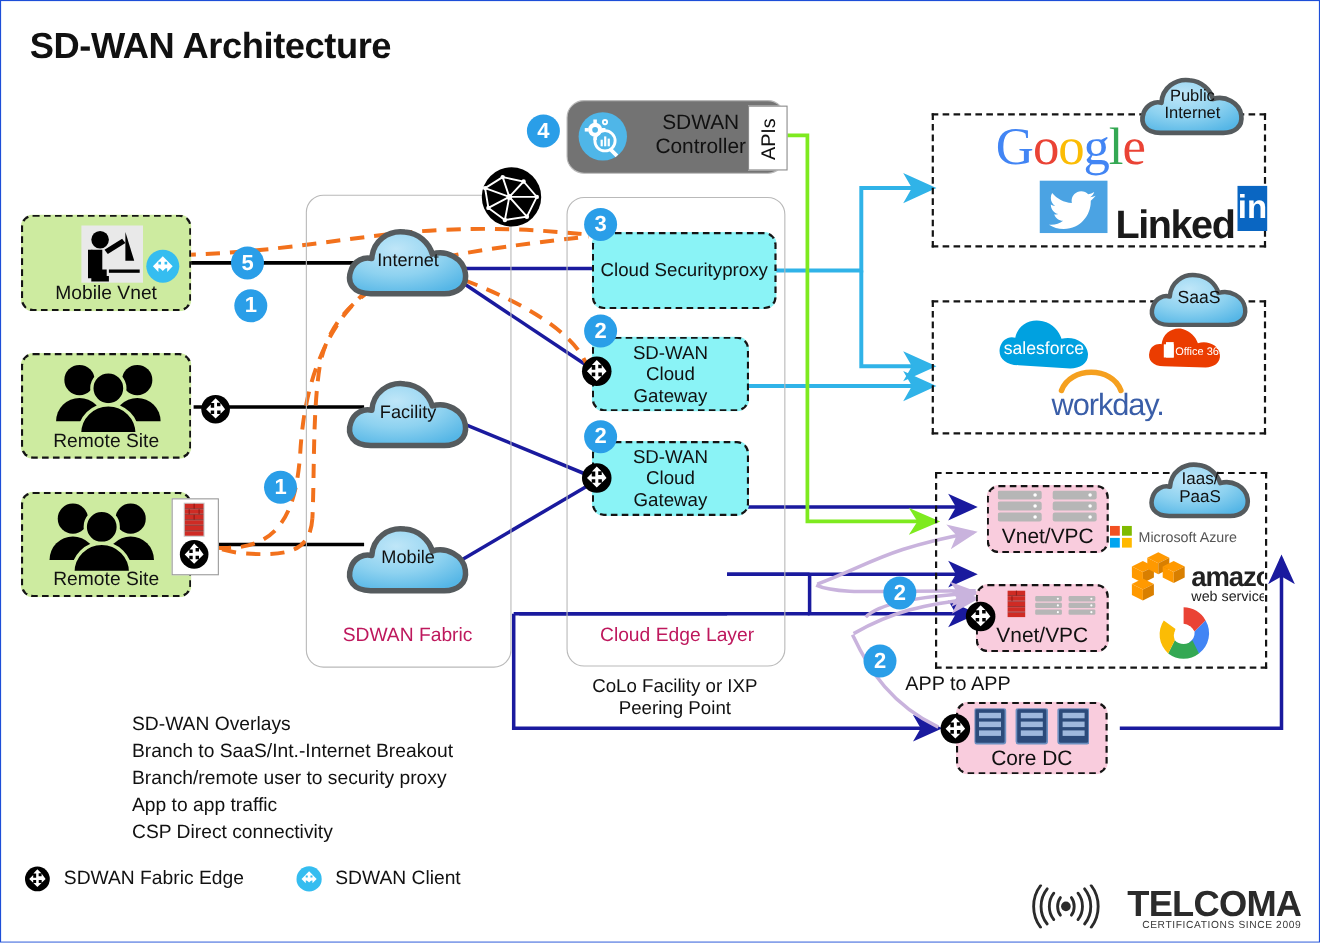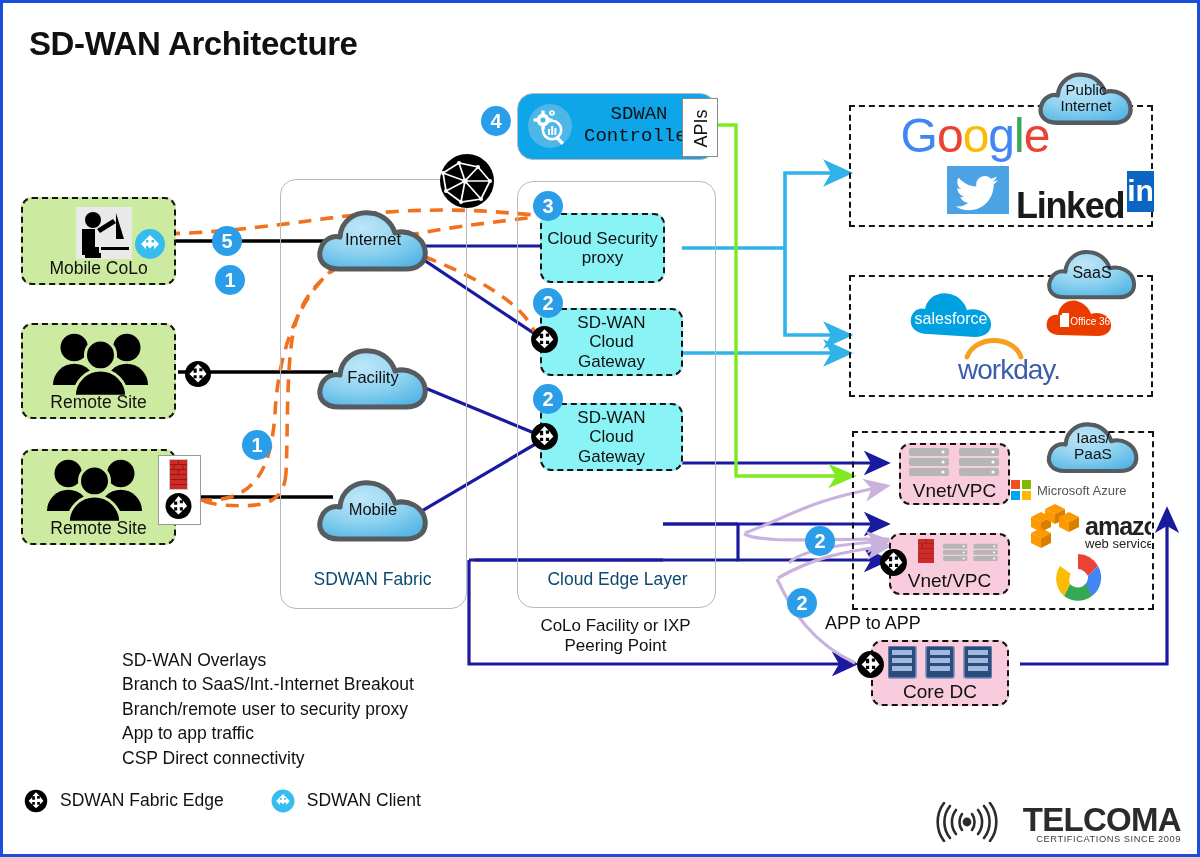--- a/index.html
+++ b/index.html
@@ -1,51 +1,51 @@
 <!DOCTYPE html>
 <html><head>
 <meta charset="utf-8">
 <style>
   html,body{margin:0;padding:0;background:#ffffff;}
   body{width:1200px;height:857px;position:relative;overflow:hidden;
        font-family:"Liberation Sans","DejaVu Sans",sans-serif;}
   #stage{position:absolute;left:0;top:0;width:1200px;height:857px;
-         border:3px solid #1d4ed8;box-sizing:border-box;background:#fff;}
+         border:1px solid #1d4ed8;box-sizing:border-box;background:#fff;}
   svg.layer{position:absolute;left:0;top:0;width:1200px;height:857px;}
   .ttl{position:absolute;left:26px;top:22px;font-size:33px;font-weight:bold;color:#111;letter-spacing:-.4px;}
   .nd{position:absolute;box-sizing:border-box;}
   .greenbox{background:#cdeba0;border:2.4px dashed #141414;border-radius:11px;}
   .greenlbl{position:absolute;bottom:4px;left:0;width:100%;text-align:center;
             font-size:17.5px;color:#111;}
   .cyanbox{background:#8af3f6;border:2.4px dashed #141414;border-radius:11px;
            display:flex;align-items:center;justify-content:center;text-align:center;
            font-size:17px;line-height:1.13;color:#111;}
   .pinkbox{background:#f9ccdd;border:2.4px dashed #141414;border-radius:11px;position:absolute;}
   .pinklbl{position:absolute;bottom:1px;left:0;width:100%;text-align:center;font-size:19px;color:#111;}
   .dashbox{border:2.6px dashed #141414;position:absolute;background:transparent;}
   .roundpanel{border:1.3px solid #b9b9b9;border-radius:16px;background:rgba(255,255,255,0);position:absolute;}
-  .panellbl{position:absolute;text-align:center;font-size:17.5px;color:#0c4a6e;width:100%;}
+  .panellbl{position:absolute;text-align:center;font-size:17.5px;color:#be185d;width:100%;}
   .freelbl{position:absolute;font-size:17px;color:#111;text-align:center;}
   .badge{position:absolute;width:30px;height:30px;border-radius:50%;background:#2a9ee8;
          color:#fff;font-size:20px;font-weight:bold;display:flex;align-items:center;
          justify-content:center;box-shadow:0 0 0 0 #fff;}
   .cloudlbl{position:absolute;width:100%;text-align:center;font-size:16.5px;color:#111;
             top:50%;transform:translateY(-52%);pointer-events:none;line-height:1.05;}
   .legend{position:absolute;left:20px;top:645px;width:430px;}
   .lgrow{display:flex;align-items:center;height:24.5px;}
   .lgline{width:85px;height:0;margin-right:14px;flex:none;}
   .lgtxt{font-size:17.5px;color:#111;white-space:nowrap;}
   .lgicons{display:flex;align-items:center;margin-top:17px;}
   .lgic{display:flex;align-items:center;margin-right:46px;}
   .lgic .lgtxt{margin-left:11px;}
   .tcm{position:absolute;right:16px;bottom:10px;display:flex;align-items:flex-end;}
   .tcmw{font-size:33px;font-weight:bold;color:#2b2b2b;letter-spacing:-.7px;line-height:.88;}
   .tcms{font-size:9.3px;color:#3b3b3b;letter-spacing:.55px;text-align:right;margin-left:38px;}
   .logo{position:absolute;display:flex;align-items:center;justify-content:center;}
-  .gword{font-family:Liberation Sans, sans-serif;font-size:48px;letter-spacing:-1px;}
+  .gword{font-family:Liberation Serif, serif;font-size:48px;letter-spacing:-1px;}
   .fwbox{position:absolute;background:#fff;border:1px solid #9a9a9a;}
 </style>
 </head>
 <body>
 
 <div id="stage">
 
   <div class="ttl">SD-WAN Architecture</div>
 
   <svg class="layer" viewBox="0 0 1200 857">
@@ -135,21 +135,21 @@
       <path d="M74 26 l16 -10 l3 4 l-16 10 z" fill="#000"></path>
       <path d="M93 10 l8 26 h-8 z" fill="#000"></path>
       <rect x="78" y="44" width="28" height="3" fill="#000"></rect>
     </svg>
     <svg width="34" height="34" viewBox="0 0 34 34" style="position:absolute;left:110px;top:28px;">
       <circle cx="17" cy="17" r="15" fill="#35bdf0"></circle>
       <path d="M17 8 l5 5 h-3.4 v3.4 h3.4 l-5 5 l-5 -5 h3.4 v-3.4 h-3.4 z" fill="#fff"></path>
       <path d="M8 17 l5 -5 v3.4 h3.4 v3.4 h-3.4 v3.4 z" fill="#fff"></path>
       <path d="M26 17 l-5 -5 v3.4 h-3.4 v3.4 h3.4 v3.4 z" fill="#fff"></path>
     </svg>
-    <div class="greenlbl">Mobile CoLo</div>
+    <div class="greenlbl">Mobile Vnet</div>
   </div>
 
   <div class="nd greenbox" style="left:18px;top:320px;width:155px;height:96px;">
     <svg width="155" height="70" viewBox="0 0 120 56" style="position:absolute;left:0;top:5px;">
       <circle cx="39" cy="14" r="11" fill="#000"></circle>
         <path d="M22 44 a17 17 0 0 1 34 0 z" fill="#000"></path>
       <circle cx="81" cy="14" r="11" fill="#000"></circle>
         <path d="M64 44 a17 17 0 0 1 34 0 z" fill="#000"></path>
       <circle cx="60" cy="20" r="12" fill="#000" stroke="#cdeba0" stroke-width="2.4"></circle>
       <path d="M39 53 a21 21 0 0 1 42 0 z" fill="#000" stroke="#cdeba0" stroke-width="2.4"></path>
@@ -240,21 +240,21 @@
         <circle cx="22" cy="12" r="2"></circle>
         <circle cx="41" cy="16" r="2"></circle>
       <circle cx="6" cy="22" r="2"></circle>
         <circle cx="53" cy="30" r="2"></circle>
         <circle cx="44" cy="48" r="2"></circle>
       <circle cx="24" cy="51" r="2"></circle>
         <circle cx="9" cy="40" r="2"></circle>
     </g>
   </svg>
 
-  <div class="roundpanel" style="left:514px;top:90px;width:197px;height:65px;background:#0ea5e9;font-family:Liberation Mono, monospace;">
+  <div class="roundpanel" style="left:514px;top:90px;width:197px;height:65px;background:#737373;">
     <svg width="46" height="46" viewBox="0 0 46 46" style="position:absolute;left:9px;top:9px;">
       <circle cx="23" cy="23" r="22" fill="#4fb6e8"></circle>
       <g fill="#fff">
         <circle cx="16" cy="17" r="6.4"></circle>
           <circle cx="16" cy="17" r="2.6" fill="#4fb6e8"></circle>
         <g transform="translate(16,17)">
           <rect x="-1.6" y="-9.4" width="3.2" height="3.4"></rect>
             <rect x="-1.6" y="6" width="3.2" height="3.4"></rect>
           <rect x="-9.4" y="-1.6" width="3.4" height="3.2"></rect>
             <rect x="6" y="-1.6" width="3.4" height="3.2"></rect>
@@ -280,21 +280,21 @@
   </div>
   <div class="badge" style="left:478px;top:103px;">4</div>
 
   <div class="roundpanel" style="left:514px;top:178px;width:197px;height:425px;"></div>
   <div class="panellbl" style="left:516px;top:566px;width:197px;">Cloud Edge Layer</div>
   <div class="freelbl" style="left:514px;top:613px;width:197px;line-height:1.2;">
     <div>CoLo Facility or IXP</div>
     <div>Peering Point</div>
   </div>
 
-  <div class="nd cyanbox" style="left:537px;top:210px;width:125px;height:70px;flex-direction:column;">
+  <div class="nd cyanbox" style="left:537px;top:210px;width:168px;height:70px;flex-direction:row;">
     <div>Cloud Security</div>
     <div>proxy</div>
   </div>
   <div class="badge" style="left:530px;top:188px;">3</div>
 
   <div class="nd cyanbox" style="left:537px;top:305px;width:143px;height:68px;flex-direction:column;">
     <div>SD-WAN</div>
     <div>Cloud</div>
     <div>Gateway</div>
   </div>

